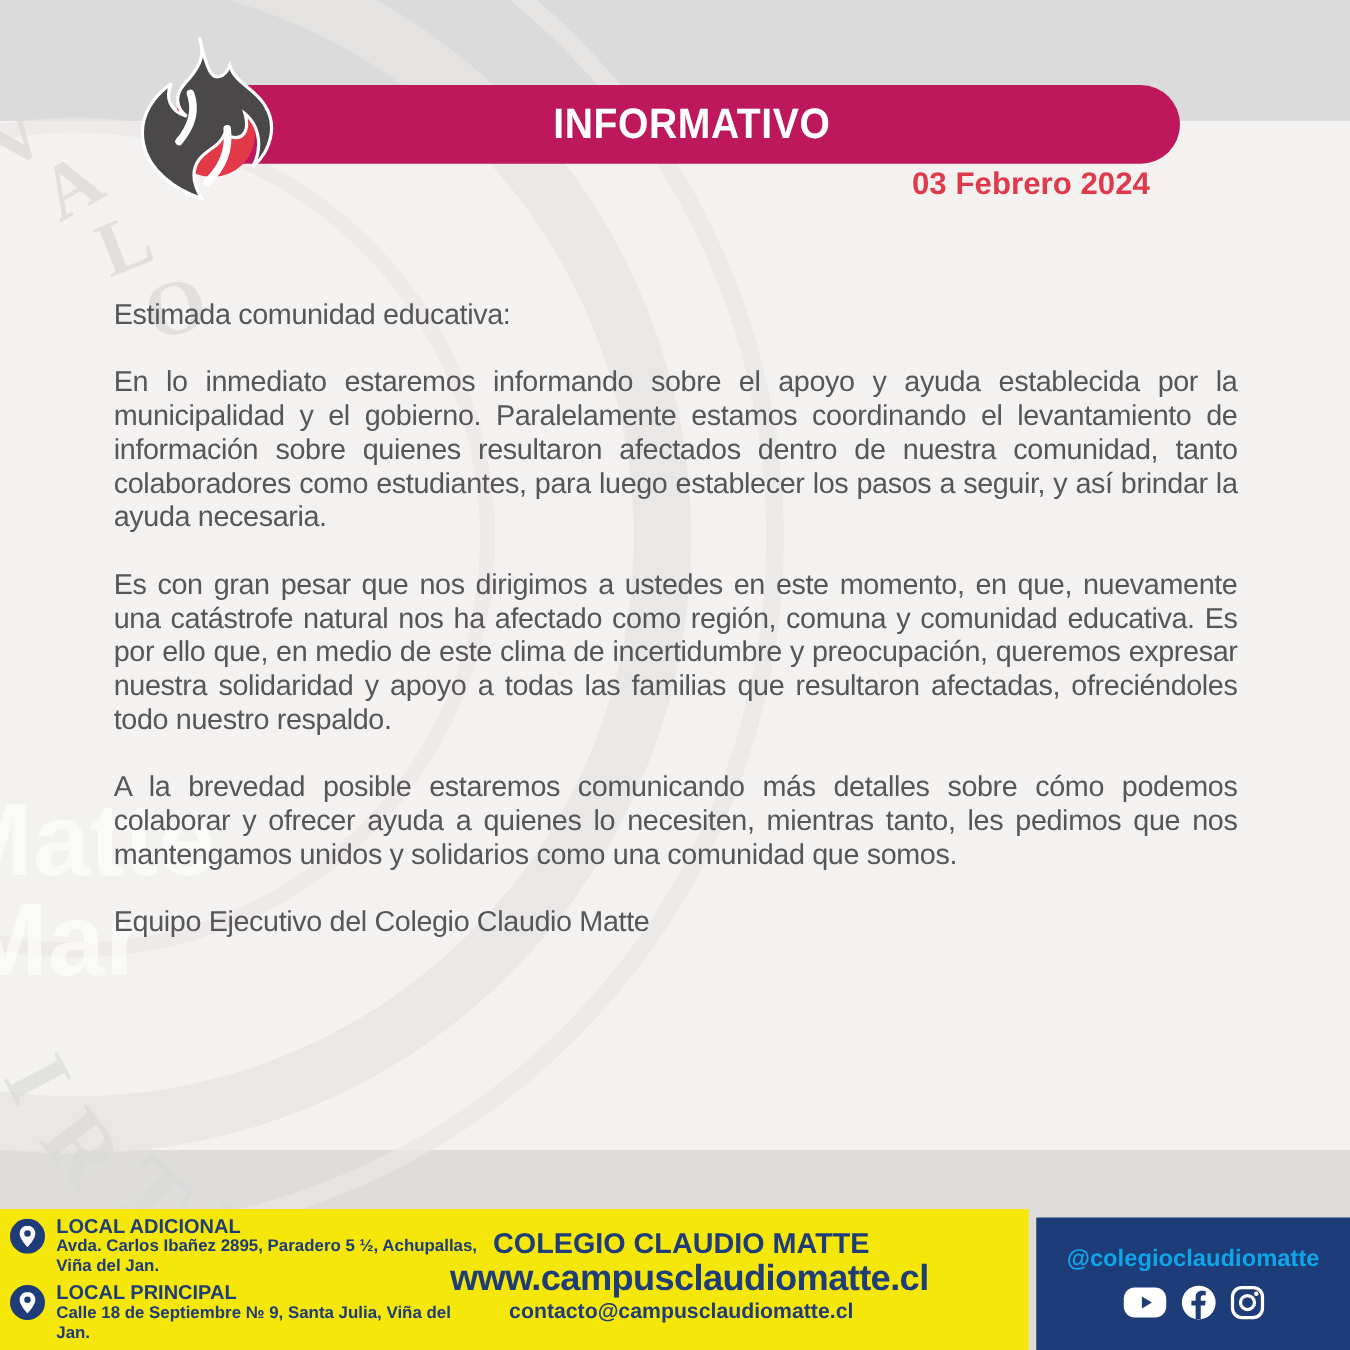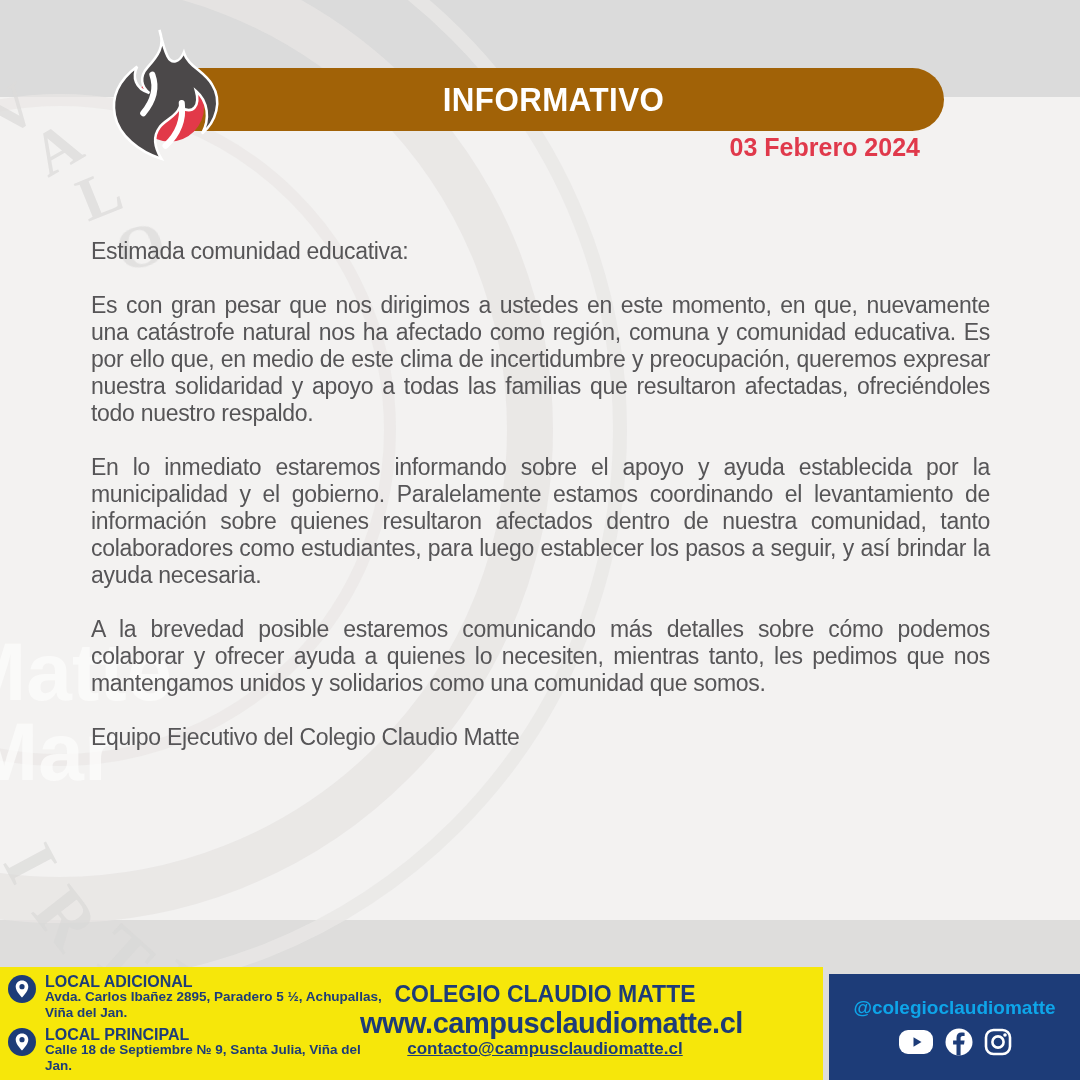--- a/index.html
+++ b/index.html
@@ -9,21 +9,21 @@
   }
   
   .band-top{position:absolute;left:0;top:0;width:1080px;height:97px;background:#dbdbdb;}
   .band-main{position:absolute;left:0;top:97px;width:1080px;height:823px;background:#f3f2f1;}
   .band-lower{position:absolute;left:0;top:920px;width:1080px;height:160px;background:#dedddc;}
   
   .watermark{position:absolute;left:0;top:0;pointer-events:none;}
   
   .banner{
     position:absolute;left:163px;top:68px;width:781px;height:63px;
-    background:#a16207;border-radius:32px;display:flex;align-items:center;justify-content:center;text-align:right;
+    background:#be185d;border-radius:32px;display:flex;align-items:center;justify-content:center;text-align:right;
   }
   .banner-title{
     color:#ffffff;font-weight:bold;font-size:34px;letter-spacing:.5px;
     transform:scaleX(.92);
   }
   .flame{position:absolute;left:98px;top:26px;}
   .date{
     position:absolute;top:133px;right:160px;color:#e0394b;font-weight:bold;font-size:25px;margin-left:40px;
   }
   
@@ -40,21 +40,21 @@
   .location-row{display:flex;align-items:flex-start;margin-bottom:6px;}
   .location-icon{flex:0 0 28px;margin-right:9px;margin-top:1px;}
   .location-texts{color:#1d3c78;}
   .location-label{font-weight:bold;font-size:16px;line-height:15px;}
   .location-address{font-weight:bold;font-size:13.5px;line-height:16px;}
   .contact{
     position:absolute;left:360px;top:981px;width:370px;text-align:center;color:#1d3c78;
   }
   .contact .school-name{font-weight:bold;font-size:23px;line-height:26px;}
   .contact .website{font-weight:bold;font-size:29px;line-height:32px;letter-spacing:-.5px;}
-  .contact .email{font-weight:bold;font-size:17px;line-height:20px;text-decoration:underline;}
+  .contact .email{font-weight:bold;font-size:17px;line-height:20px;}
   .footer-navy{
     position:absolute;left:829px;top:974px;width:251px;height:106px;background:#1d3c78;
     display:flex;flex-direction:column;align-items:center;justify-content:flex-start;
   }
   .social-handle{color:#0ea5e9;font-weight:bold;font-size:19px;margin-top:22px;line-height:24px;}
   .social-icons{display:flex;align-items:center;gap:5px;margin-top:5px;}
   .social-icons svg{display:block;}
 </style>
 </head>
 <body>
@@ -110,22 +110,22 @@
       C80 36 72 38 68 30
       C64 22 62 12 60 4 Z"></path>
     <path d="M44 86 C54 74 58 62 53 48" fill="none" stroke="#ffffff" stroke-width="6" stroke-linecap="round"></path>
     <path d="M66 118 C78 107 84 93 82 76" fill="none" stroke="#ffffff" stroke-width="6" stroke-linecap="round"></path>
   </svg>
 
   <div class="date">03 Febrero 2024</div>
 
   <div class="letter">
     <p class="salutation">Estimada comunidad educativa:</p>
+    <p>En lo inmediato estaremos informando sobre el apoyo y ayuda establecida por la municipalidad y el gobierno. Paralelamente estamos coordinando el levantamiento de información sobre quienes resultaron afectados dentro de nuestra comunidad, tanto colaboradores como estudiantes, para luego establecer los pasos a seguir,  y así brindar la ayuda necesaria.</p>
     <p>Es con gran pesar que nos dirigimos a ustedes en este momento, en que, nuevamente una catástrofe natural nos ha afectado como región, comuna y comunidad educativa. Es por ello que, en medio de este clima de incertidumbre y preocupación, queremos expresar nuestra solidaridad y apoyo a todas las familias que resultaron afectadas, ofreciéndoles todo nuestro respaldo.</p>
-    <p>En lo inmediato estaremos informando sobre el apoyo y ayuda establecida por la municipalidad y el gobierno. Paralelamente estamos coordinando el levantamiento de información sobre quienes resultaron afectados dentro de nuestra comunidad, tanto colaboradores como estudiantes, para luego establecer los pasos a seguir,  y así brindar la ayuda necesaria.</p>
     <p>A la brevedad posible estaremos comunicando más detalles sobre cómo podemos colaborar y ofrecer ayuda a quienes lo necesiten, mientras tanto, les pedimos que nos mantengamos unidos y solidarios como una comunidad que somos.</p>
     <div class="closing-block">
       <div>Equipo Ejecutivo del Colegio Claudio Matte</div>
     </div>
   </div>
 
   <div class="footer-yellow"></div>
 
   <div class="locations">
     <div class="location-row">

